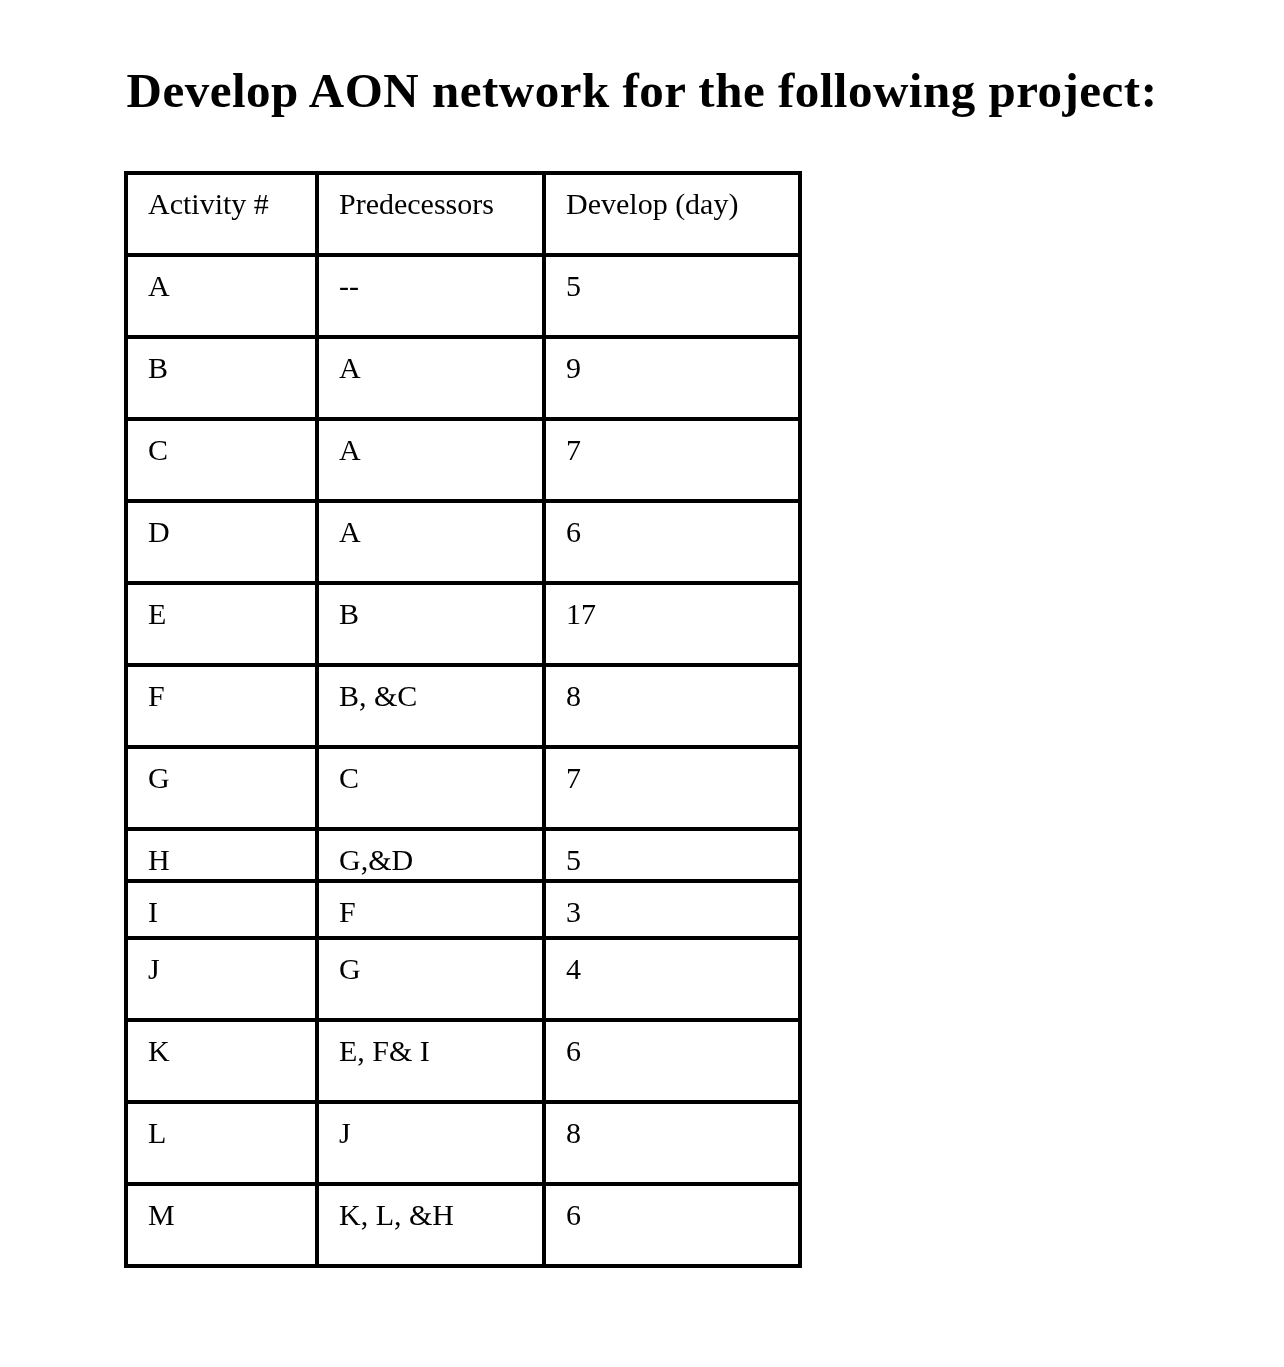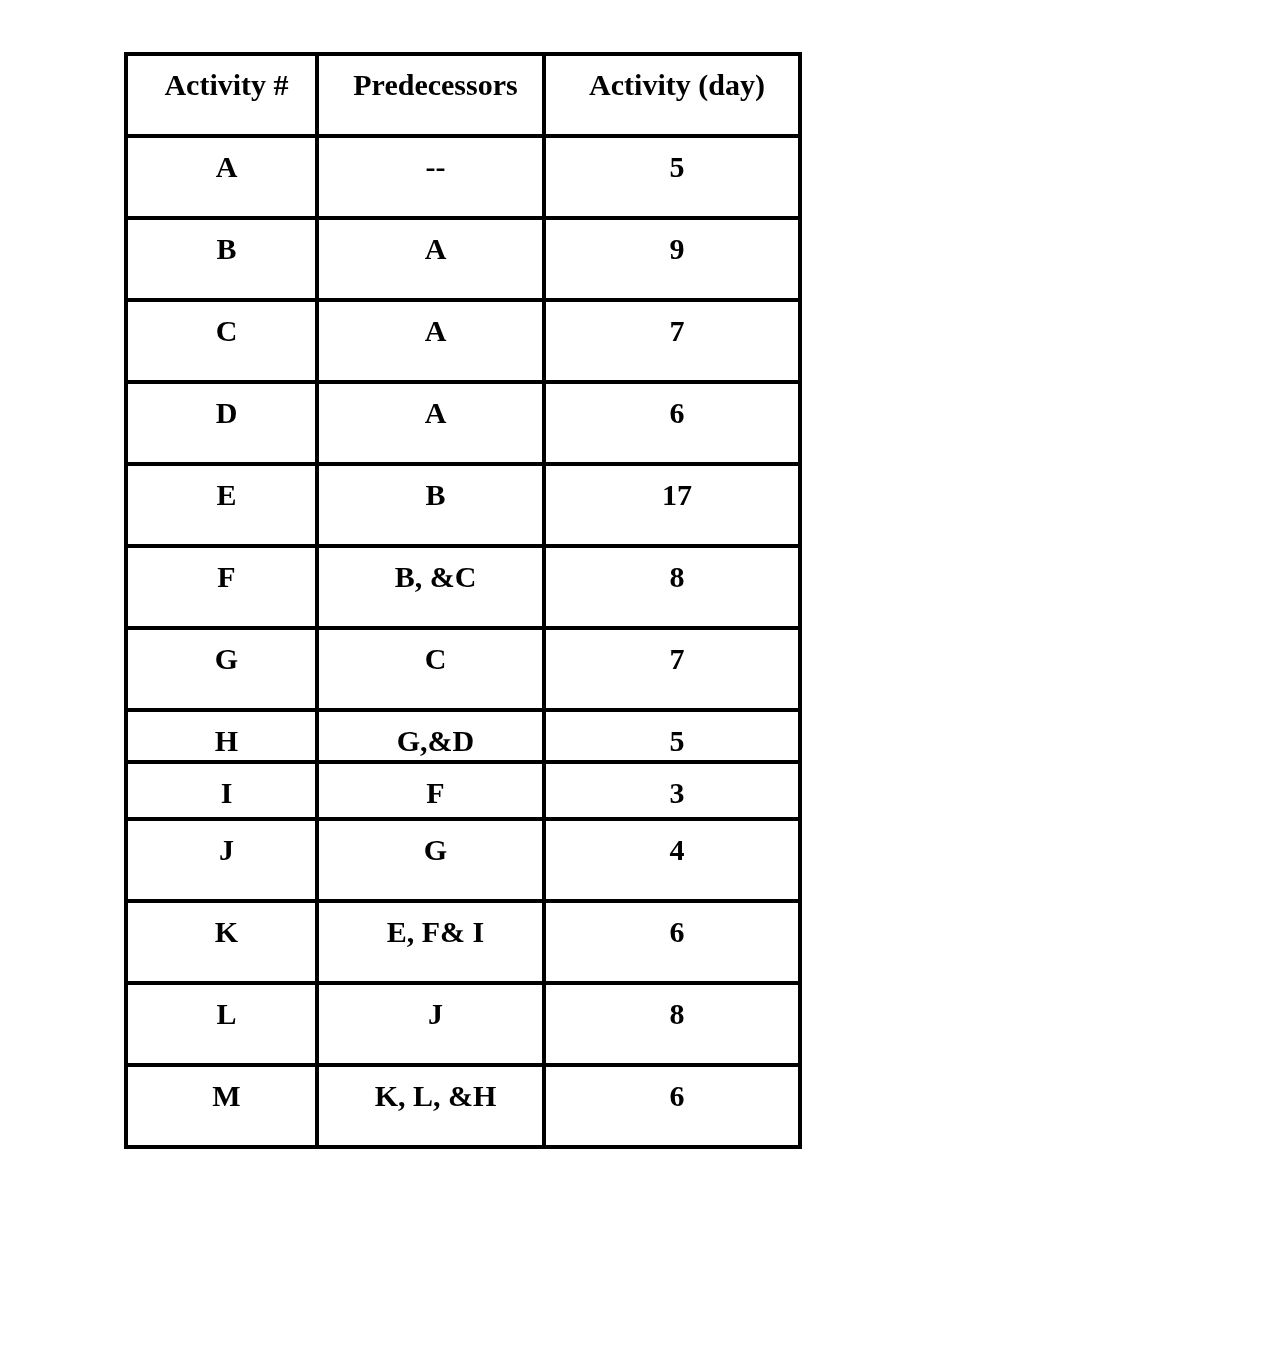--- a/index.html
+++ b/index.html
@@ -26,52 +26,53 @@
   }
   table.aon-table {
     border-collapse: collapse;
     table-layout: fixed;
     margin-left: 124px;
     margin-top: 52px;
   }
   table.aon-table td, table.aon-table th {
     border: 4px solid #000000;
     vertical-align: top;
-    text-align: center;
-    font-weight: bold;
+    text-align: left;
+    font-weight: normal;
     font-size: 30px;
     padding: 12px 10px 0 20px;
     background: #ffffff;
     overflow: hidden;
     white-space: nowrap;
   }
   .col-activity   { width: 191px; }
   .col-pred       { width: 227px; }
   .col-duration   { width: 256px; }
   tr.row-normal td, tr.header-row th { height: 82px; }
   tr.row-short-h td { height: 52px; }
   tr.row-short-i td { height: 57px; }
 </style>
 </head>
 <body>
 
 <div class="page">
 
+  <h1 class="title">Develop AON network for the following project:</h1>
 
   <table class="aon-table">
     <colgroup>
       <col class="col-activity">
       <col class="col-pred">
       <col class="col-duration">
     </colgroup>
     <tbody>
       <tr class="header-row">
         <th>Activity #</th>
         <th>Predecessors</th>
-        <th>Activity (day)</th>
+        <th>Develop (day)</th>
       </tr>
 
       <tr class="row-normal">
         <td>A</td>
         <td>--</td>
         <td>5</td>
       </tr>
       <tr class="row-normal">
         <td>B</td>
         <td>A</td>

